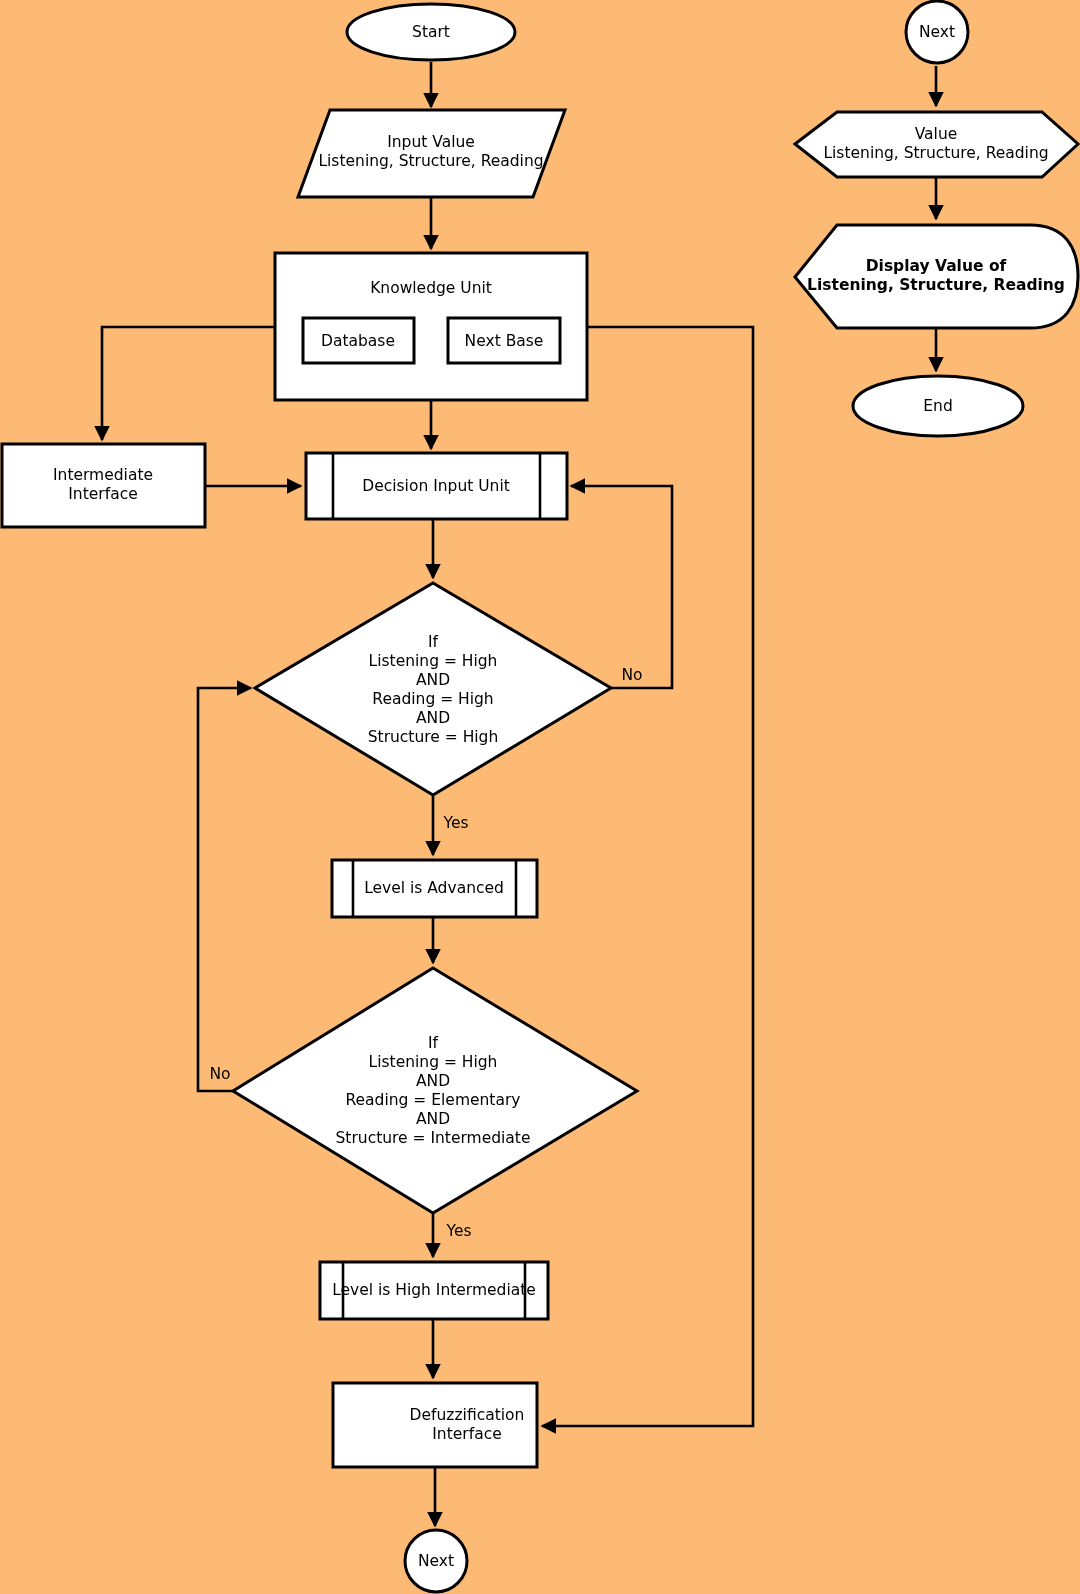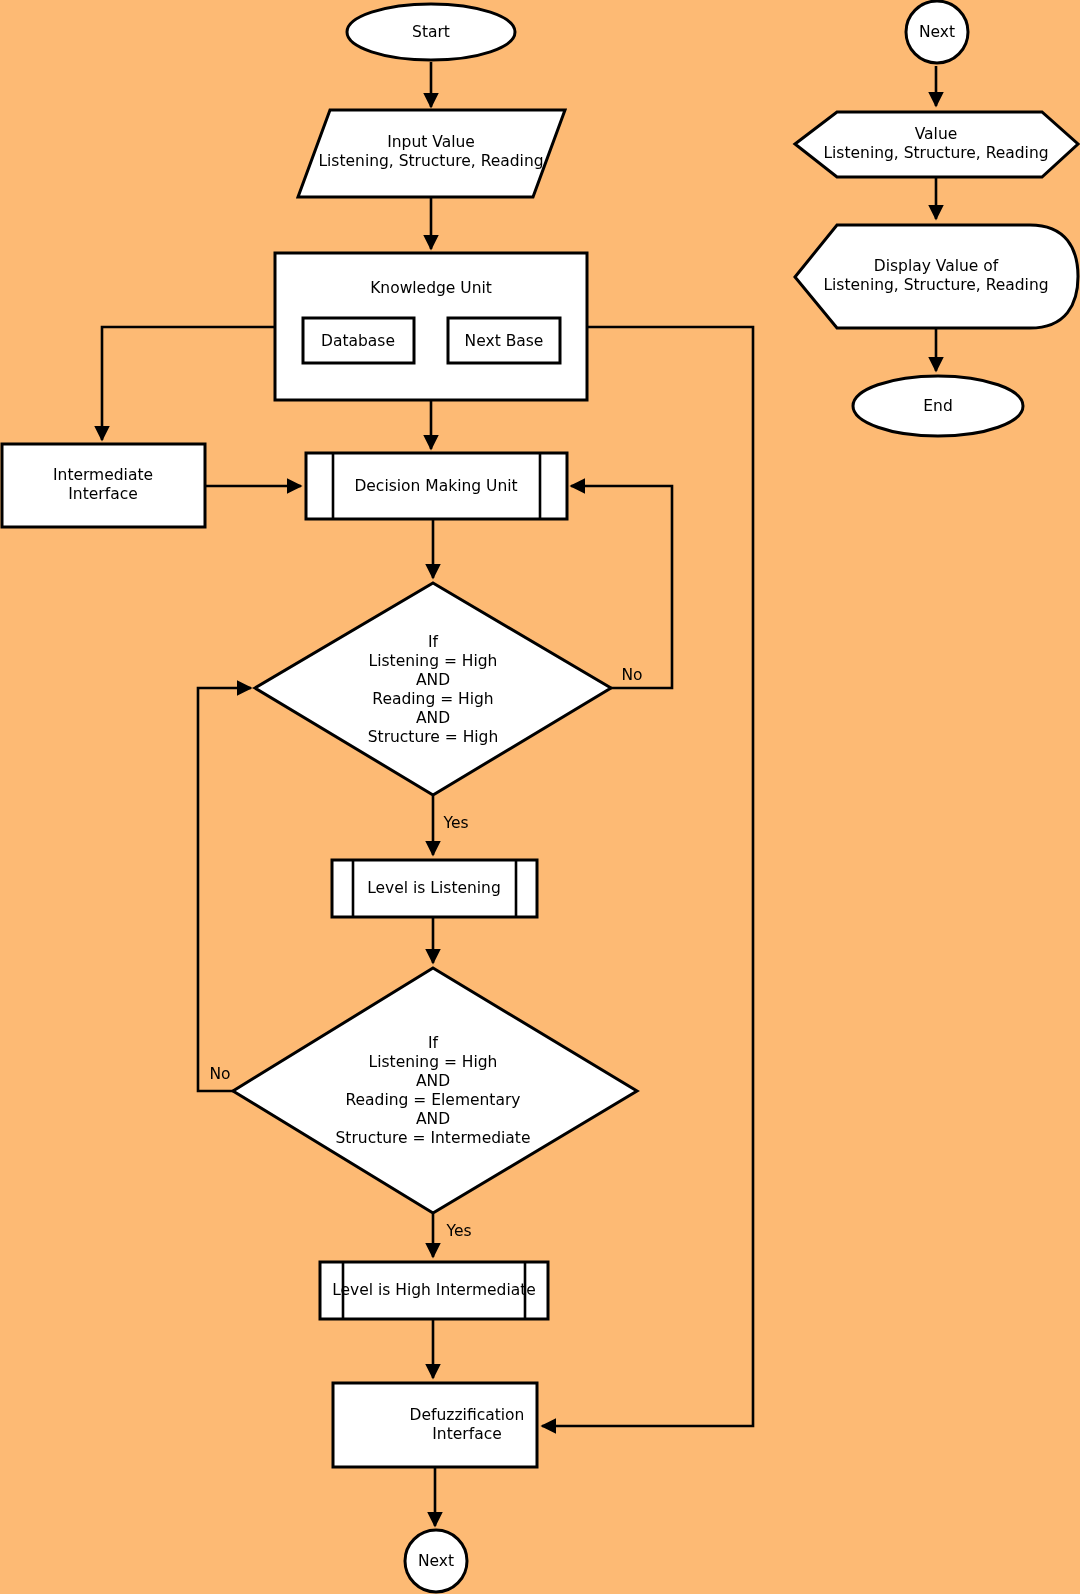--- a/index.html
+++ b/index.html
@@ -83,43 +83,43 @@
   </svg>
 
   <div class="label" style="left:431px;top:32px;">Start</div>
   <div class="label" style="left:431px;top:152px;">Input Value
 Listening, Structure, Reading</div>
   <div class="label" style="left:431px;top:288px;">Knowledge Unit</div>
   <div class="label" style="left:358px;top:341px;">Database</div>
   <div class="label" style="left:504px;top:341px;">Next Base</div>
   <div class="label" style="left:103px;top:485px;">Intermediate
 Interface</div>
-  <div class="label" style="left:436px;top:486px;">Decision Making Unit</div>
+  <div class="label" style="left:436px;top:486px;">Decision Input Unit</div>
   <div class="label" style="left:433px;top:690px;">If
 Listening = High
 AND
 Reading = High
 AND
 Structure = High</div>
   <div class="label" style="left:632px;top:675px;">No</div>
   <div class="label" style="left:456px;top:823px;">Yes</div>
-  <div class="label" style="left:434px;top:888px;">Level is Listening</div>
+  <div class="label" style="left:434px;top:888px;">Level is Advanced</div>
   <div class="label" style="left:433px;top:1091px;">If
 Listening = High
 AND
 Reading = Elementary
 AND
 Structure = Intermediate</div>
   <div class="label" style="left:220px;top:1074px;">No</div>
   <div class="label" style="left:459px;top:1231px;">Yes</div>
   <div class="label" style="left:434px;top:1290px;">Level is High Intermediate</div>
   <div class="label" style="left:435px;top:1425px;margin-left:32px;">Defuzzification
 Interface</div>
   <div class="label" style="left:436px;top:1561px;">Next</div>
 
   <div class="label" style="left:937px;top:32px;">Next</div>
   <div class="label" style="left:936px;top:144px;">Value
 Listening, Structure, Reading</div>
-  <div class="label" style="left:936px;top:276px;">Display Value of
+  <div class="label" style="left:936px;top:276px;font-weight:bold;">Display Value of
 Listening, Structure, Reading</div>
   <div class="label" style="left:938px;top:406px;">End</div>
 
 </div>
 
 </body></html>

